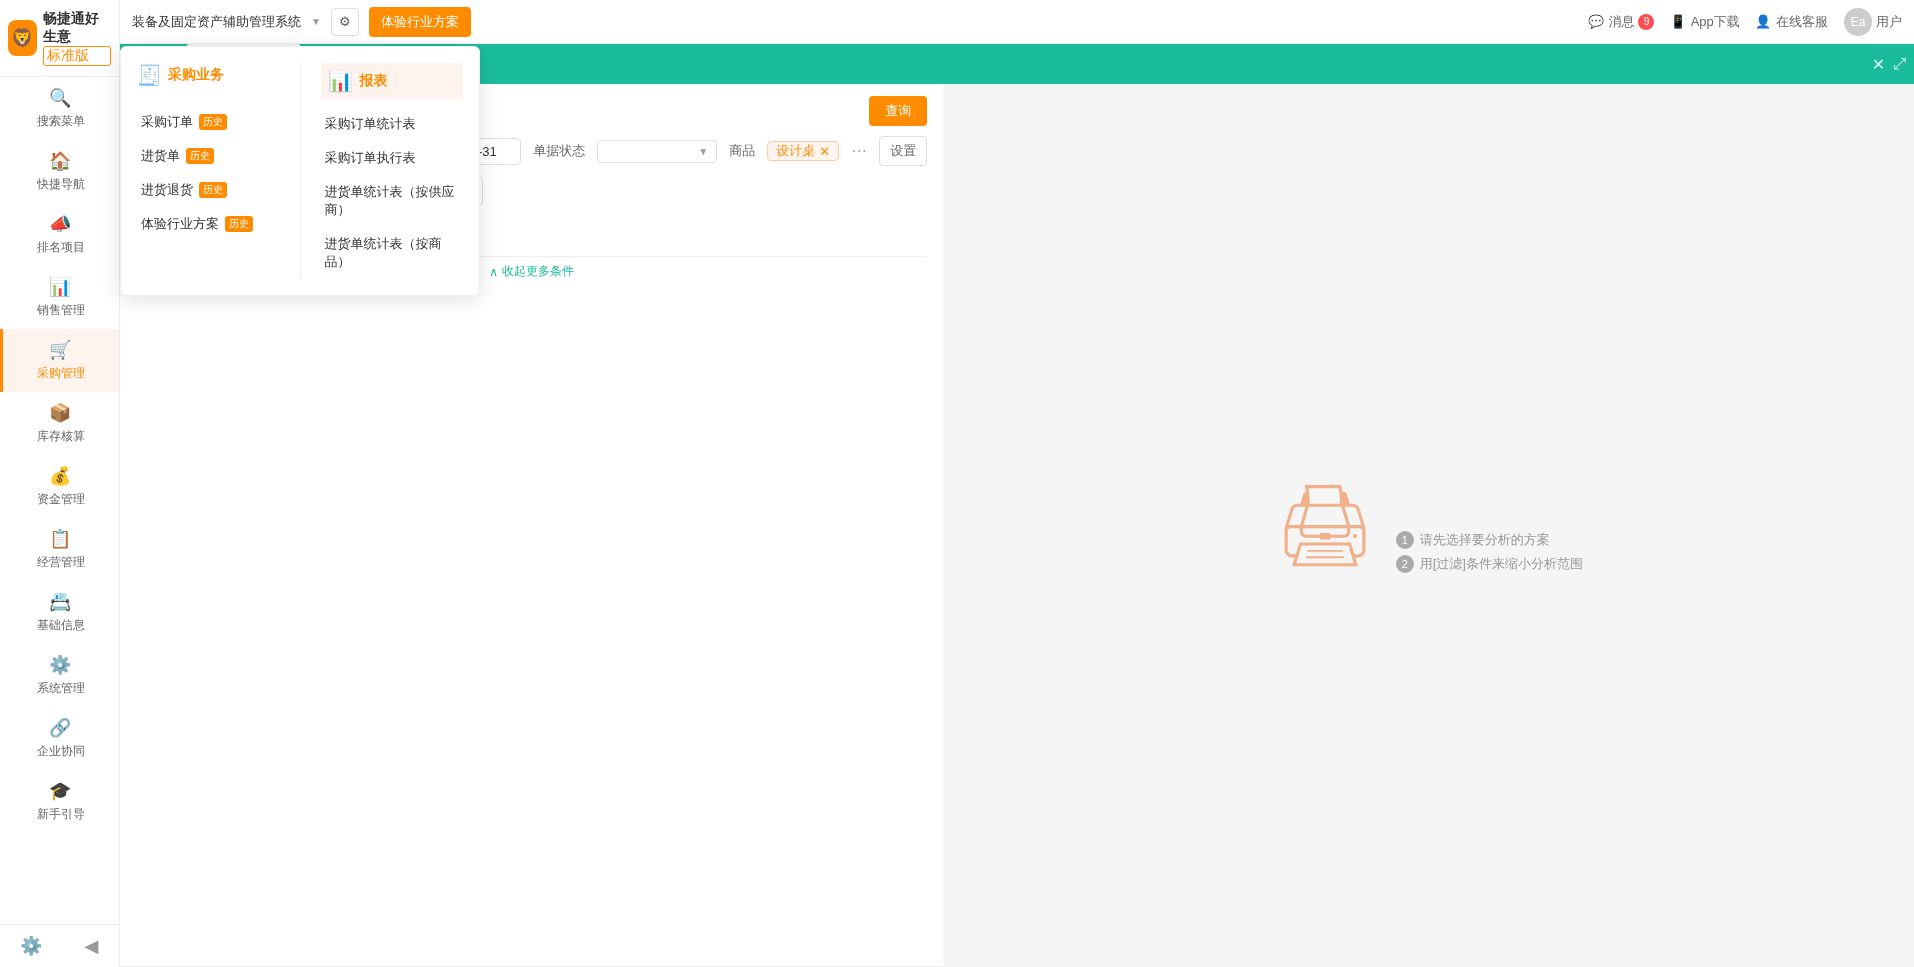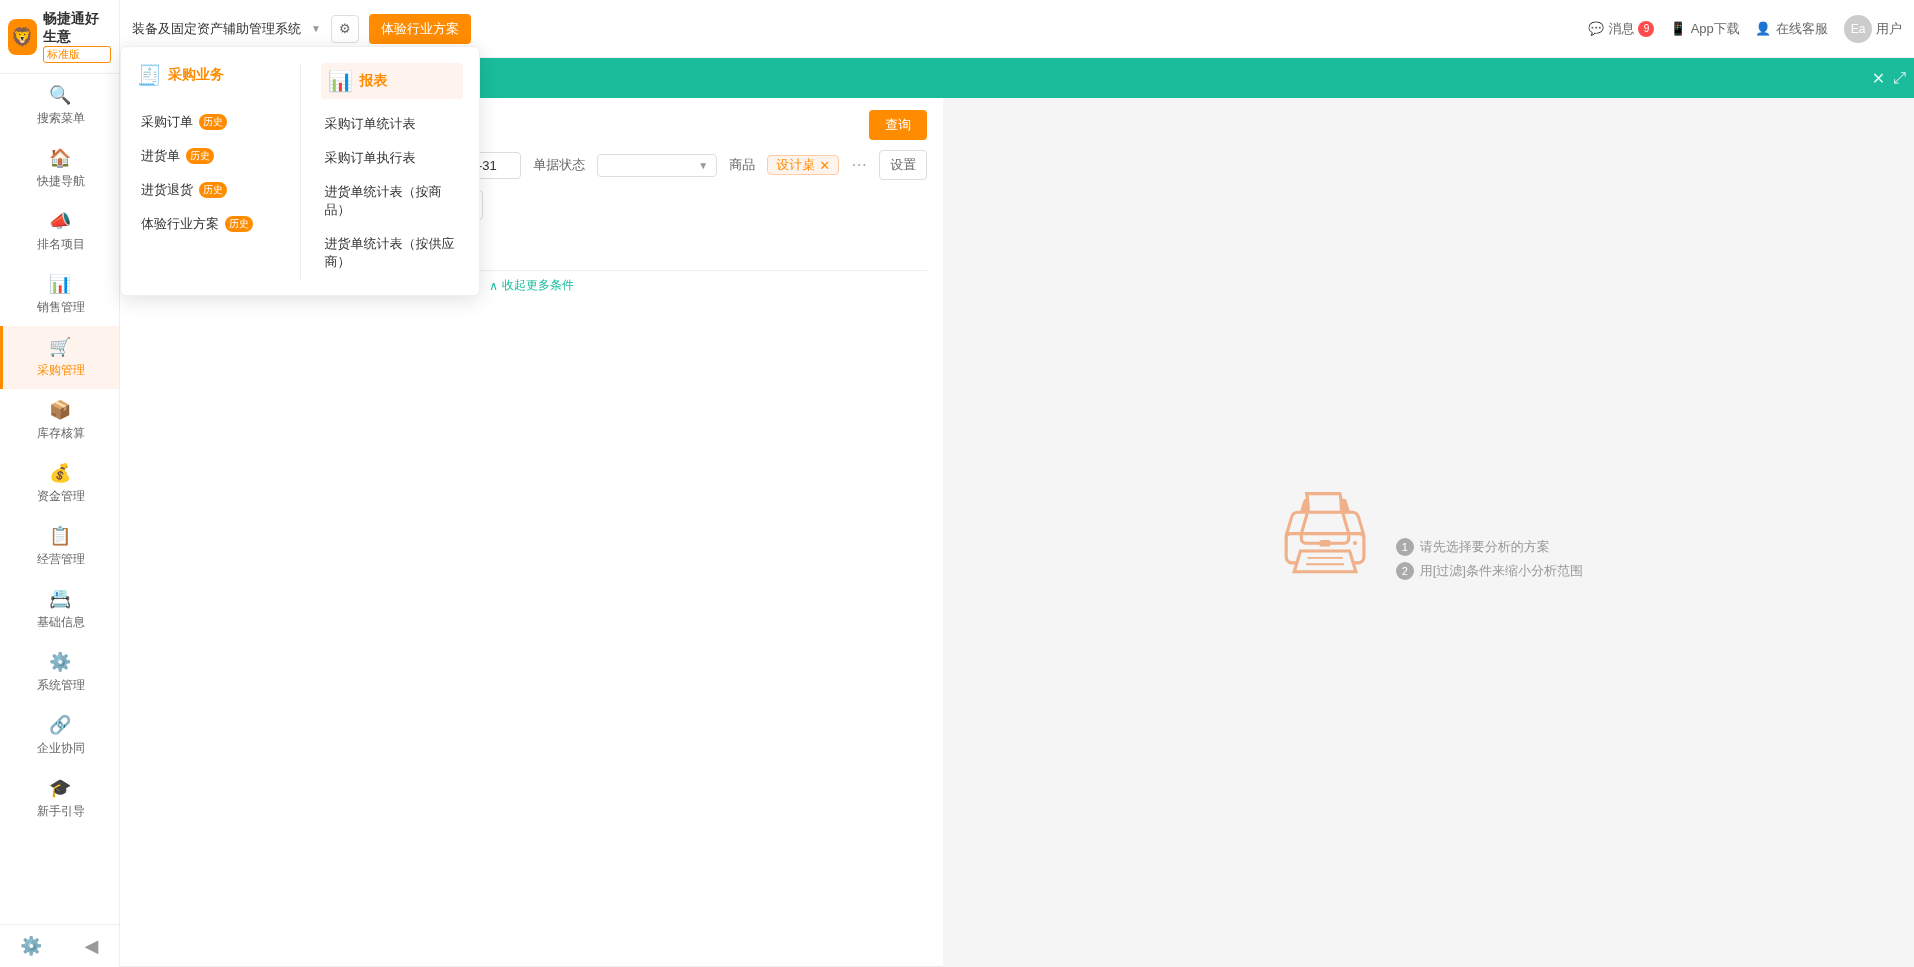--- a/index.html
+++ b/index.html
@@ -5,33 +5,33 @@
     * { box-sizing: border-box; margin: 0; padding: 0; }
     body { font-family: "Microsoft YaHei", "PingFang SC", sans-serif; font-size: 13px; background: #f5f5f5; overflow: hidden; height: 967px; }
 
     
     .app-container { display: flex; height: 100%; }
 
     
     .sidebar { width: 120px; background: #fff; border-right: 1px solid #eee; display: flex; flex-direction: column; align-items: center; padding-top: 0; flex-shrink: 0; }
     .sidebar-logo { width: 100%; padding: 10px 8px; border-bottom: 1px solid #eee; display: flex; align-items: center; gap: 6px; }
     .logo-icon { width: 36px; height: 36px; background: #ff8c00; border-radius: 8px; display: flex; align-items: center; justify-content: center; color: white; font-size: 18px; font-weight: bold; }
-    .logo-badge { font-size: 11px; color: #ff8c00; border: 1px solid #ff8c00; border-radius: 3px; padding: 0 3px; }
+    .logo-badge { font-size: 14px; color: #ff8c00; border: 1px solid #ff8c00; border-radius: 3px; padding: 0 3px; }
     .sidebar-nav { flex: 1; width: 100%; overflow-y: auto; }
     .sidebar-item { display: flex; flex-direction: column; align-items: center; padding: 10px 0; cursor: pointer; color: #666; font-size: 12px; gap: 4px; border-left: 3px solid transparent; }
     .sidebar-item.active { color: #ff8c00; background: #fff3ee; border-left: 3px solid #ff8c00; }
     .sidebar-item .si-icon { font-size: 18px; }
     .sidebar-footer { width: 100%; padding: 10px 0; border-top: 1px solid #eee; display: flex; justify-content: space-around; }
     .sidebar-footer-btn { font-size: 18px; color: #999; cursor: pointer; }
 
     
     .main-area { flex: 1; display: flex; flex-direction: column; overflow: hidden; }
 
     
-    .topbar { height: 58px; background: #fff; border-bottom: 1px solid #eee; display: flex; align-items: center; padding: 0 12px; gap: 10px; }
+    .topbar { height: 44px; background: #fff; border-bottom: 1px solid #eee; display: flex; align-items: center; padding: 0 12px; gap: 10px; }
     .topbar-title { font-size: 13px; color: #333; }
     .topbar-dropdown { display: flex; align-items: center; gap: 4px; cursor: pointer; color: #666; }
     .topbar-dropdown .arrow { font-size: 10px; color: #999; }
     .topbar-settings-btn { width: 28px; height: 28px; border: 1px solid #ddd; border-radius: 4px; display: flex; align-items: center; justify-content: center; cursor: pointer; color: #666; }
     .topbar-industry-btn { background: #ff8c00; color: white; border: none; border-radius: 4px; padding: 6px 12px; cursor: pointer; font-size: 13px; }
     .topbar-right { margin-left: auto; display: flex; align-items: center; gap: 16px; color: #666; font-size: 13px; }
     .topbar-right-item { display: flex; align-items: center; gap: 4px; cursor: pointer; }
     .badge-dot { background: #ff4d4f; color: white; border-radius: 50%; width: 16px; height: 16px; font-size: 10px; display: flex; align-items: center; justify-content: center; }
     .avatar { width: 28px; height: 28px; background: #ccc; border-radius: 50%; display: flex; align-items: center; justify-content: center; font-size: 12px; color: white; }
 
@@ -70,21 +70,21 @@
     .empty-hint { color: #999; font-size: 13px; display: flex; flex-direction: column; align-items: flex-start; gap: 6px; }
     .empty-hint-item { display: flex; align-items: center; gap: 6px; }
     .hint-num { width: 18px; height: 18px; background: #aaa; border-radius: 50%; color: white; font-size: 11px; display: flex; align-items: center; justify-content: center; }
 
     
     .dropdown-menu { position: absolute; top: 46px; left: 120px; z-index: 100; background: white; border: 1px solid #eee; border-radius: 6px; box-shadow: 0 4px 20px rgba(0,0,0,0.12); width: 360px; padding: 16px; display: flex; gap: 16px; }
     .menu-col { flex: 1; }
     .menu-col-title { display: flex; align-items: center; gap: 6px; font-size: 14px; color: #ff8c00; font-weight: bold; margin-bottom: 12px; padding-bottom: 6px; }
     .menu-col-title.reports { background: #fff3ee; padding: 6px 8px; border-radius: 4px; margin-bottom: 8px; }
     .menu-item-row { display: flex; align-items: center; gap: 6px; padding: 8px 4px; color: #333; font-size: 13px; cursor: pointer; border-radius: 4px; }
-    .hist-badge { background: #ff8c00; color: white; font-size: 10px; border-radius: 8px; padding: 1px 4px; }
+    .hist-badge { background: #ff8c00; color: white; font-size: 10px; border-radius: 3px; padding: 1px 4px; }
     .menu-divider { width: 1px; background: #eee; margin: 0 4px; }
     .col-icon { font-size: 20px; }
 
     .topbar-spacer { flex: 1; }
   </style>
 </head>
 <body>
 
 <div class="dropdown-menu">
   <div class="menu-col">
@@ -115,24 +115,24 @@
       <span class="col-icon">📊</span>
       <span>报表</span>
     </div>
     <div class="menu-item-row">
       <span>采购订单统计表</span>
     </div>
     <div class="menu-item-row">
       <span>采购订单执行表</span>
     </div>
     <div class="menu-item-row">
+      <span>进货单统计表（按供应商）</span>
+    </div>
+    <div class="menu-item-row">
       <span>进货单统计表（按商品）</span>
-    </div>
-    <div class="menu-item-row">
-      <span>进货单统计表（按供应商）</span>
     </div>
   </div>
 </div>
 
 <div class="app-container">
 
   <div class="sidebar">
     <div class="sidebar-logo">
       <div class="logo-icon">🦁</div>
       <div>

